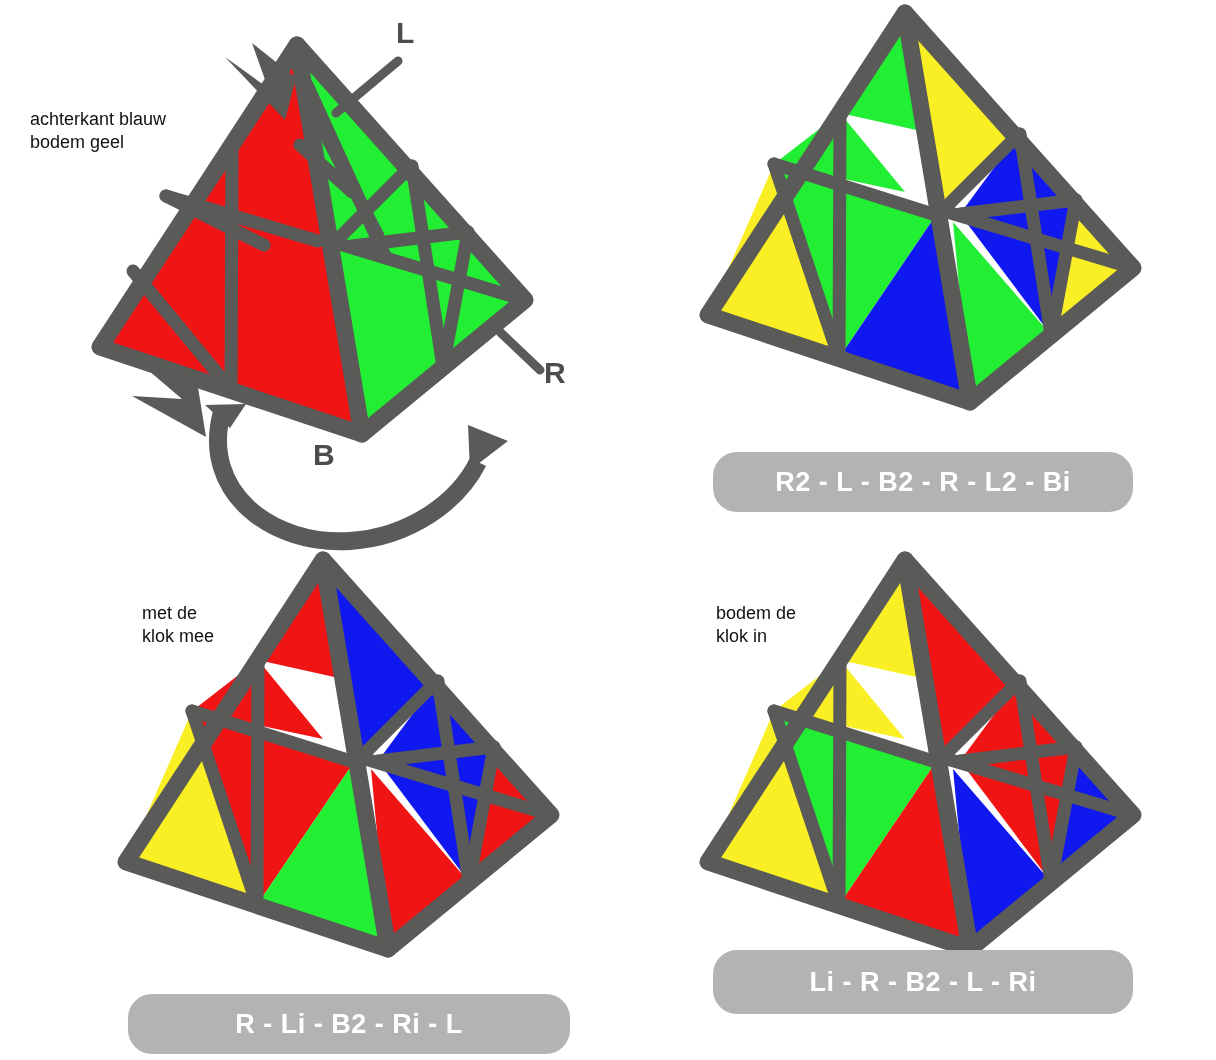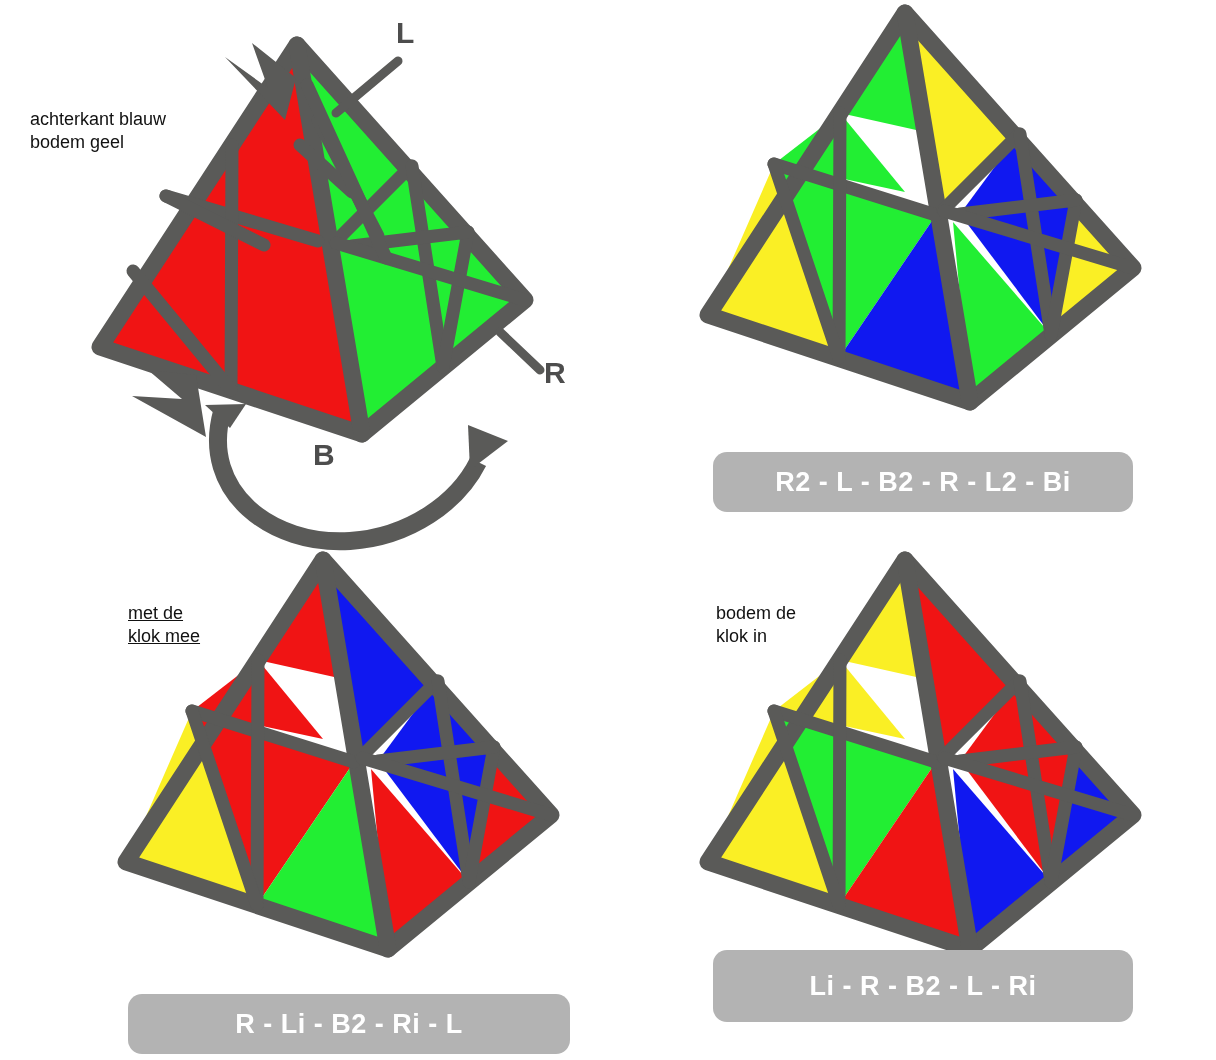--- a/index.html
+++ b/index.html
@@ -20,38 +20,38 @@
   .cell{position:relative;width:608px;height:530px;}
   .note{
     position:absolute;
     font-size:18px;
     line-height:1.25;
     color:#111111;
     white-space:pre-line;
     font-family:"Liberation Sans", sans-serif;
   }
   .note.tl{left:30px;top:108px;}
-  .note.bl{left:128px;top:72px;text-decoration:underline;}
+  .note.bl{left:142px;top:72px;}
   .note.br{left:108px;top:72px;}
   .label{
     position:absolute;
     background:#b3b3b3;
-    border-radius:14px;
+    border-radius:24px;
     color:#ffffff;
     font-weight:bold;
     font-size:27px;
     letter-spacing:0.5px;
     display:flex;
     align-items:center;
     justify-content:center;
     font-family:"Liberation Sans", sans-serif;
   }
   .label.lbl-tr{left:105px;top:452px;width:420px;height:60px;}
   .label.lbl-bl{left:128px;top:420px;width:442px;height:60px;margin-top:44px;}
-  .label.lbl-br{left:105px;top:420px;width:420px;height:72px;}
+  .label.lbl-br{left:105px;top:420px;width:420px;height:64px;}
   svg{position:absolute;left:0;top:0;width:608px;height:530px;overflow:visible;}
   .axis-txt{
     position:absolute;
     font-size:30px;
     font-weight:bold;
     color:#4d4d4d;
     font-family:"Liberation Sans", sans-serif;
   }
 </style>
 </head>

